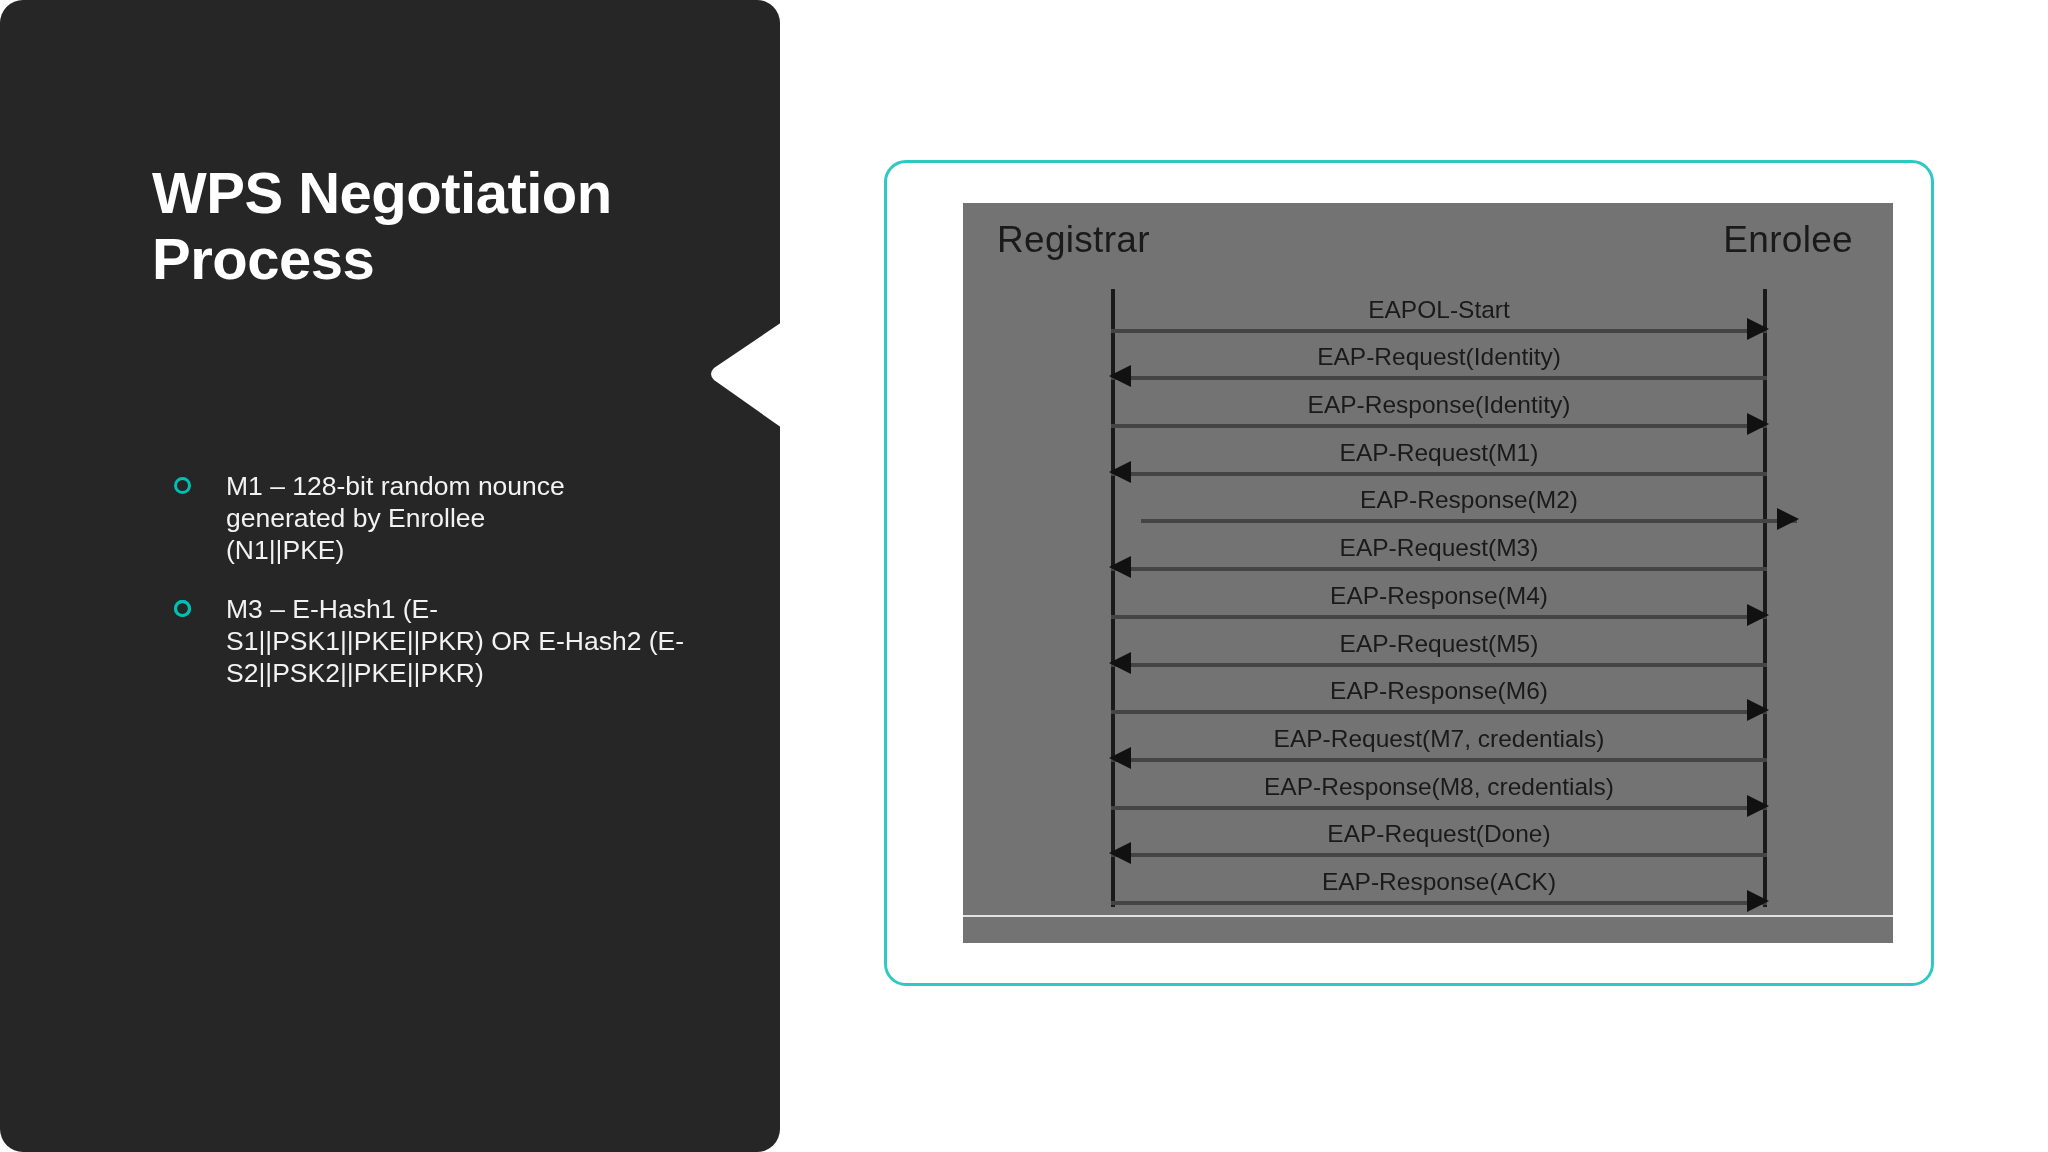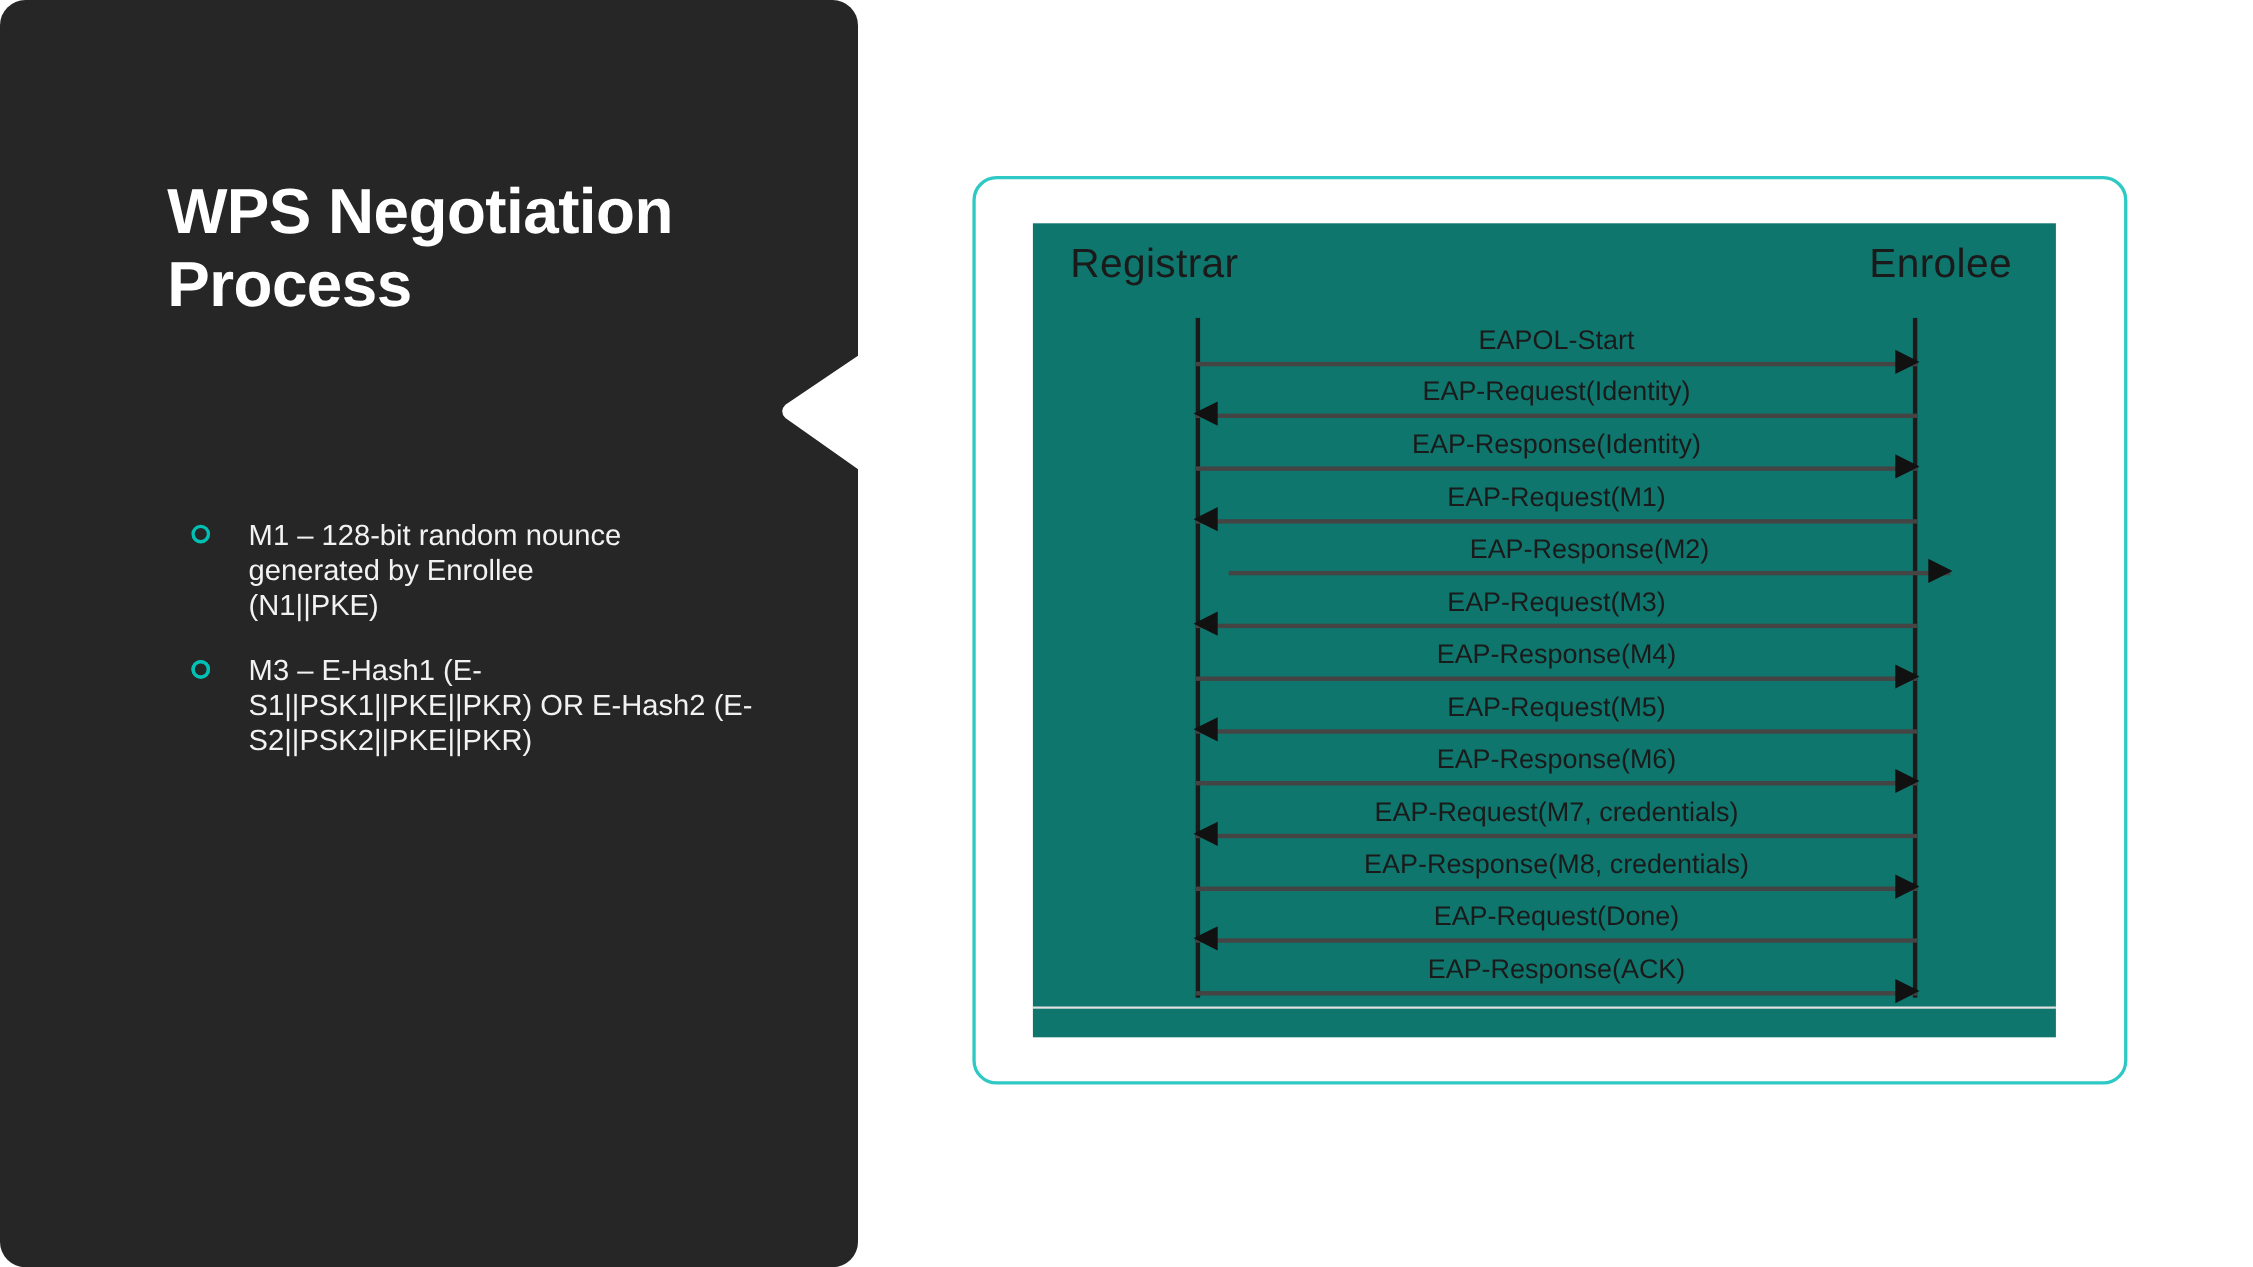--- a/index.html
+++ b/index.html
@@ -98,25 +98,25 @@
     width: 1050px;
     height: 826px;
     border: 3px solid #2ec9c4;
     border-radius: 22px;
     background: #ffffff;
     box-sizing: border-box;
   }
 
   .diagram-wrap {
     position: absolute;
-    left: 52px;
+    left: 76px;
     top: 40px;
     width: 930px;
     height: 740px;
-    background: #0f766e;
+    background: #737373;
   }
 
   .diag-header {
     position: absolute;
     left: 0;
     top: 0;
     width: 100%;
     height: 80px;
   }
   .actor {

